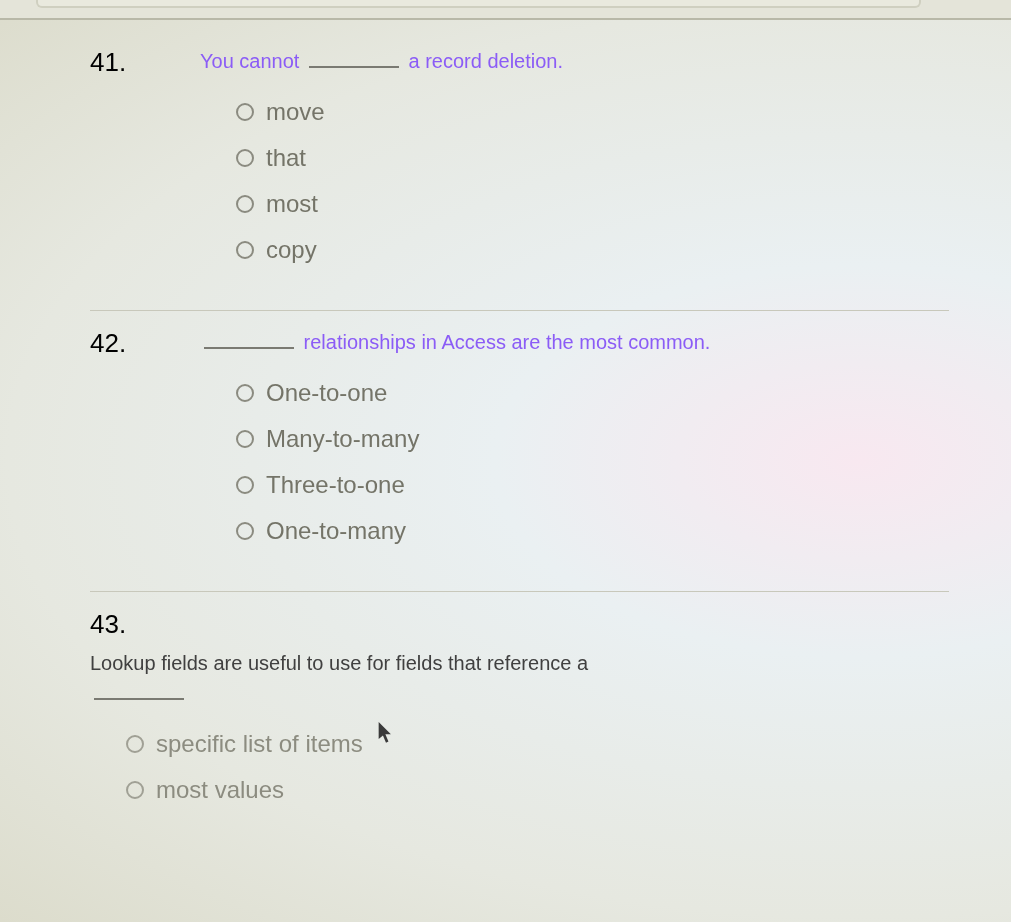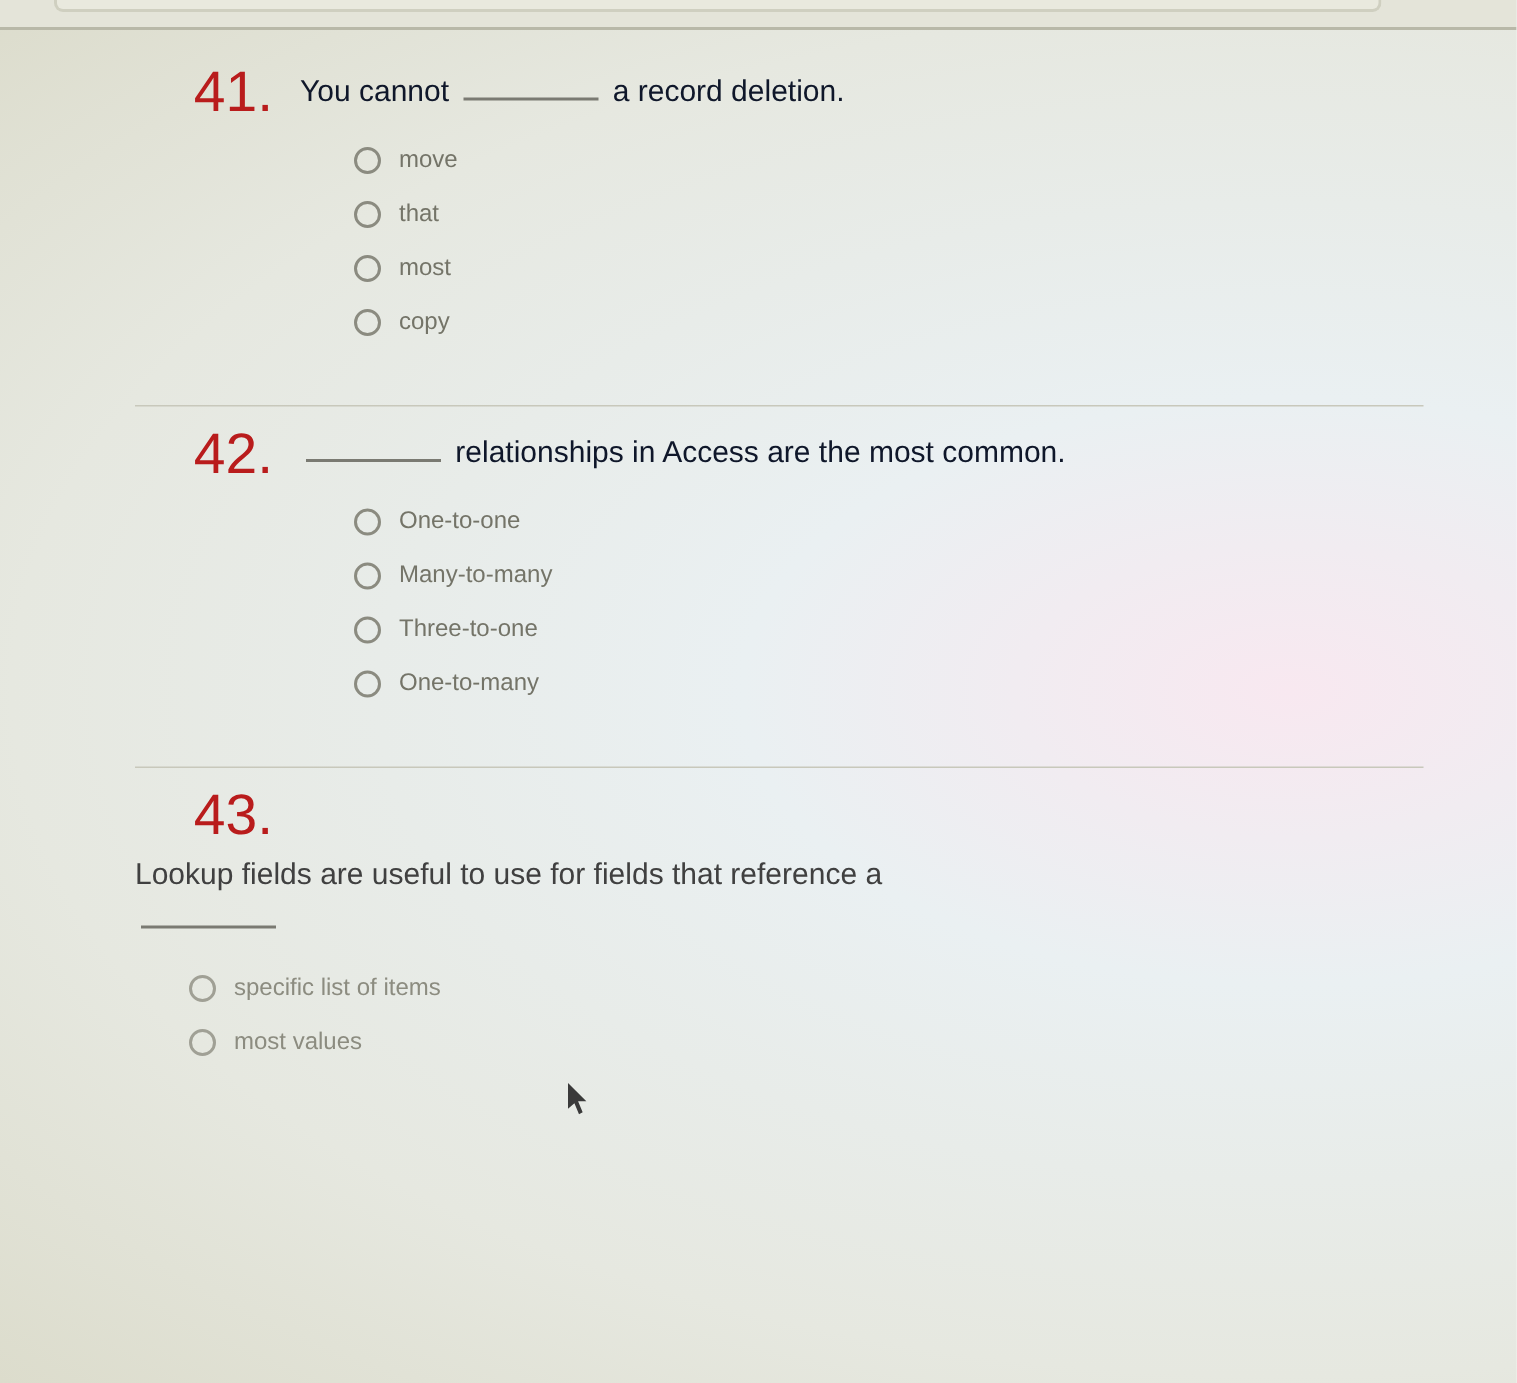--- a/index.html
+++ b/index.html
@@ -32,31 +32,30 @@
   }
   .question {
     display: flex;
     padding: 12px 0 28px 0;
     border-bottom: 1.5px solid #c8c8bb;
     margin: 0 22px 0 90px;
   }
   .question:last-child { border-bottom: none; flex-direction: column; }
   .qnum {
     width: 110px;
-    font-size: 38px;
+    font-size: 26px;
     line-height: 40px;
-    color: #b91c1c;
-    text-align: right;
+    color: #000000;
     padding-right: 18px;
     flex-shrink: 0;
   }
   .qbody { flex: 1; padding-top: 4px; }
   .prompt {
     font-size: 20px;
-    color: #0f172a;
+    color: #8b5cf6;
     margin-bottom: 22px;
     line-height: 30px;
   }
   .blank {
     display: inline-block;
     border-bottom: 2px solid #7a7a72;
     width: 90px;
     height: 0.9em;
     vertical-align: baseline;
     margin: 0 4px;
@@ -73,21 +72,21 @@
   }
   .radio {
     width: 18px;
     height: 18px;
     border: 2px solid #8b8b80;
     border-radius: 50%;
     flex-shrink: 0;
     background: transparent;
   }
   .opt-label {
-    font-size: 16px;
+    font-size: 24px;
     color: #747468;
   }
   .q43 .prompt { color: #404040; }
   .q43 .opt-label { color: #8c8c80; }
   .q43 .radio { border-color: #a0a095; }
   .cursor {
     position: absolute;
     left: 377px;
     top: 722px;
     pointer-events: none;

